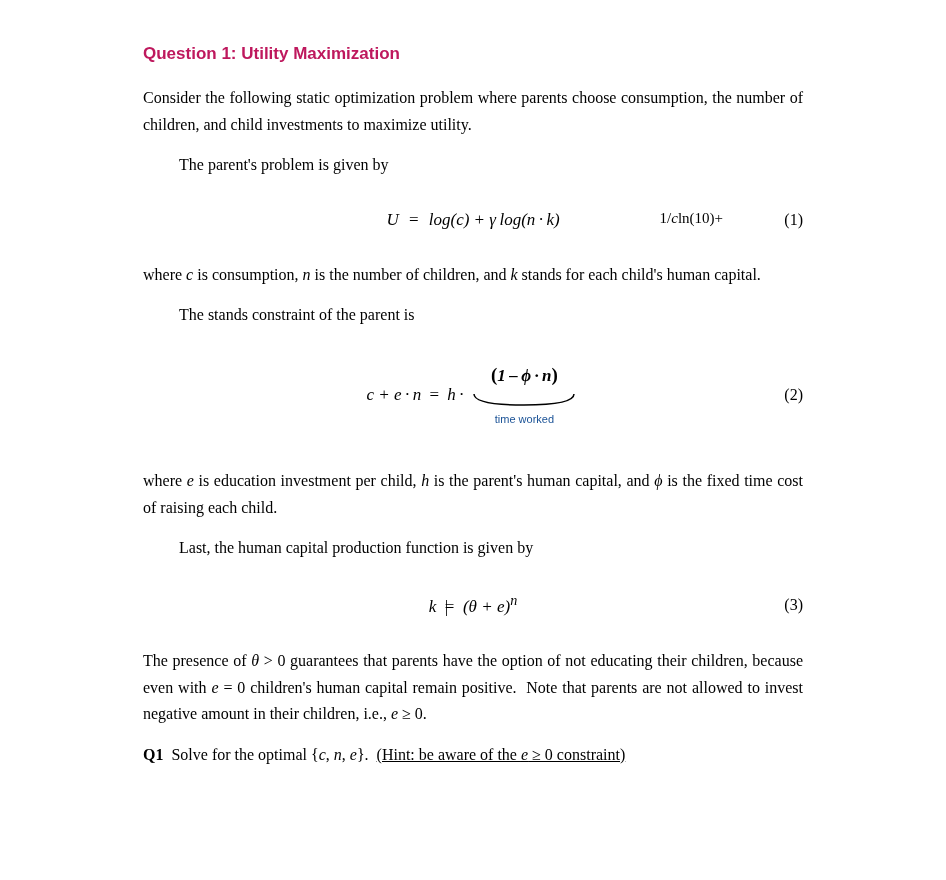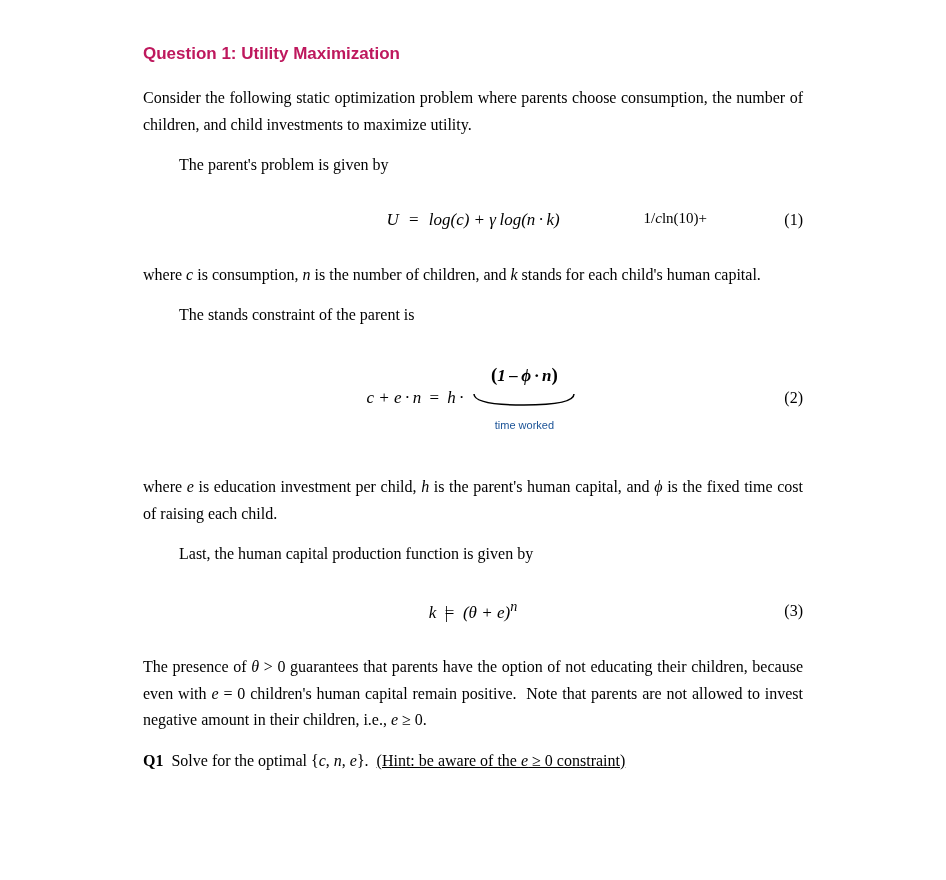--- a/index.html
+++ b/index.html
@@ -91,31 +91,31 @@
     .underbrace-expr {
       font-style: italic;
       font-size: 17px;
     }
 
     .underbrace-label {
       font-size: 11px;
       color: #1a5296;
       font-style: normal;
       font-family: Arial, Helvetica, sans-serif;
-      margin-top: 8px;
+      margin-top: 2px;
     }
 
     
     .eq3-content {
       font-size: 17px;
     }
 
     .eq-annotation {
       position: absolute;
-      right: 96px;
+      right: 80px;
       top: 0;
       font-size: 15px;
       color: #000;
       font-style: normal;
     }
 
     .bold-q {
       font-weight: bold;
     }
 

